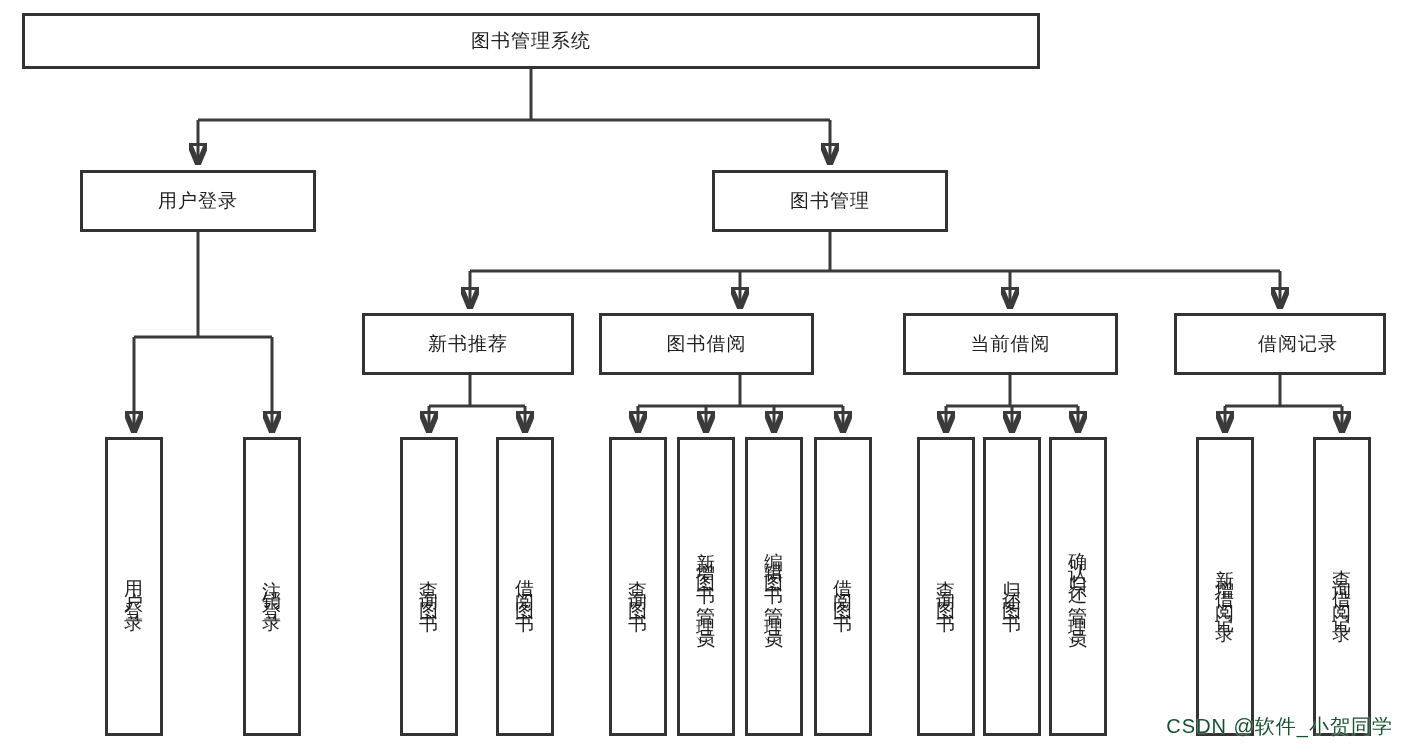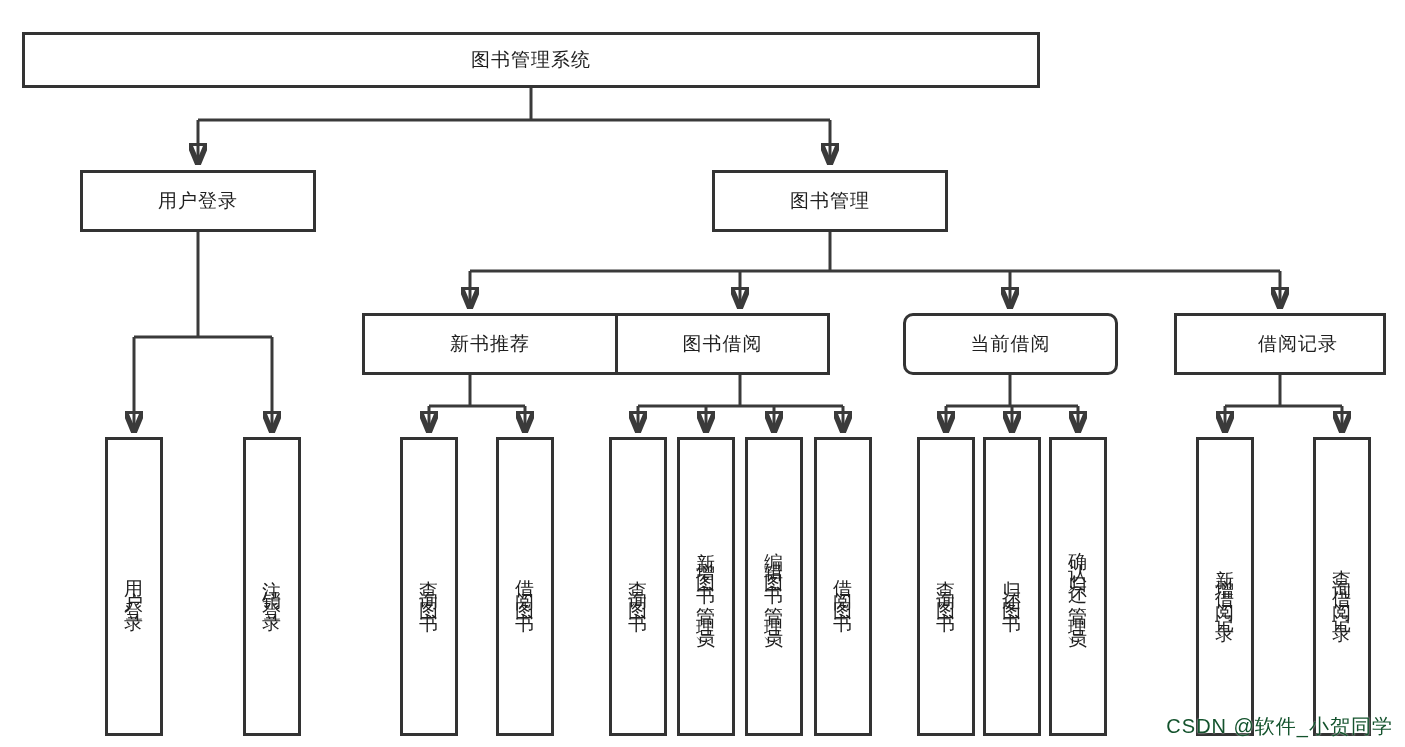--- a/index.html
+++ b/index.html
@@ -104,28 +104,28 @@
     <line x1="946" y1="406" x2="946" y2="432" marker-end="url(#ah)"></line>
     <line x1="1012" y1="406" x2="1012" y2="432" marker-end="url(#ah)"></line>
     <line x1="1078" y1="406" x2="1078" y2="432" marker-end="url(#ah)"></line>
 
     <path d="M1280,374 V406"></path>
     <path d="M1225,406 H1342"></path>
     <line x1="1225" y1="406" x2="1225" y2="432" marker-end="url(#ah)"></line>
     <line x1="1342" y1="406" x2="1342" y2="432" marker-end="url(#ah)"></line>
   </svg>
 
-  <div class="box" style="left:22px; top:13px; width:1018px; height:56px;margin-top:19px;">图书管理系统</div>
+  <div class="box" style="left:22px; top:13px; width:1018px; height:56px;">图书管理系统</div>
 
   <div class="box" style="left:80px; top:170px; width:236px; height:62px;">用户登录</div>
   <div class="box" style="left:712px; top:170px; width:236px; height:62px;text-align:right;">图书管理</div>
 
-  <div class="box" style="left:362px; top:313px; width:256px; height:62px;">新书推荐</div>
-  <div class="box" style="left:615px; top:313px; width:215px; height:62px;">图书借阅</div>
-  <div class="box" style="left:903px; top:313px; width:215px; height:62px;border-radius:10px;">当前借阅</div>
+  <div class="box" style="left:362px; top:313px; width:212px; height:62px;">新书推荐</div>
+  <div class="box" style="left:599px; top:313px; width:215px; height:62px;">图书借阅</div>
+  <div class="box" style="left:903px; top:313px; width:215px; height:62px;">当前借阅</div>
   <div class="box" style="left:1174px; top:313px; width:212px; height:62px;padding-left:36px;">借阅记录</div>
 
   <div class="box leaf" style="left:105px; top:437px; width:58px; height:299px;">用户登录</div>
   <div class="box leaf" style="left:243px; top:437px; width:58px; height:299px;">注销登录</div>
 
   <div class="box leaf" style="left:400px; top:437px; width:58px; height:299px;">查询图书</div>
   <div class="box leaf" style="left:496px; top:437px; width:58px; height:299px;">借阅图书</div>
 
   <div class="box leaf" style="left:609px; top:437px; width:58px; height:299px;">查询图书</div>
   <div class="box leaf" style="left:677px; top:437px; width:58px; height:299px;">新增图书（管理员）</div>

